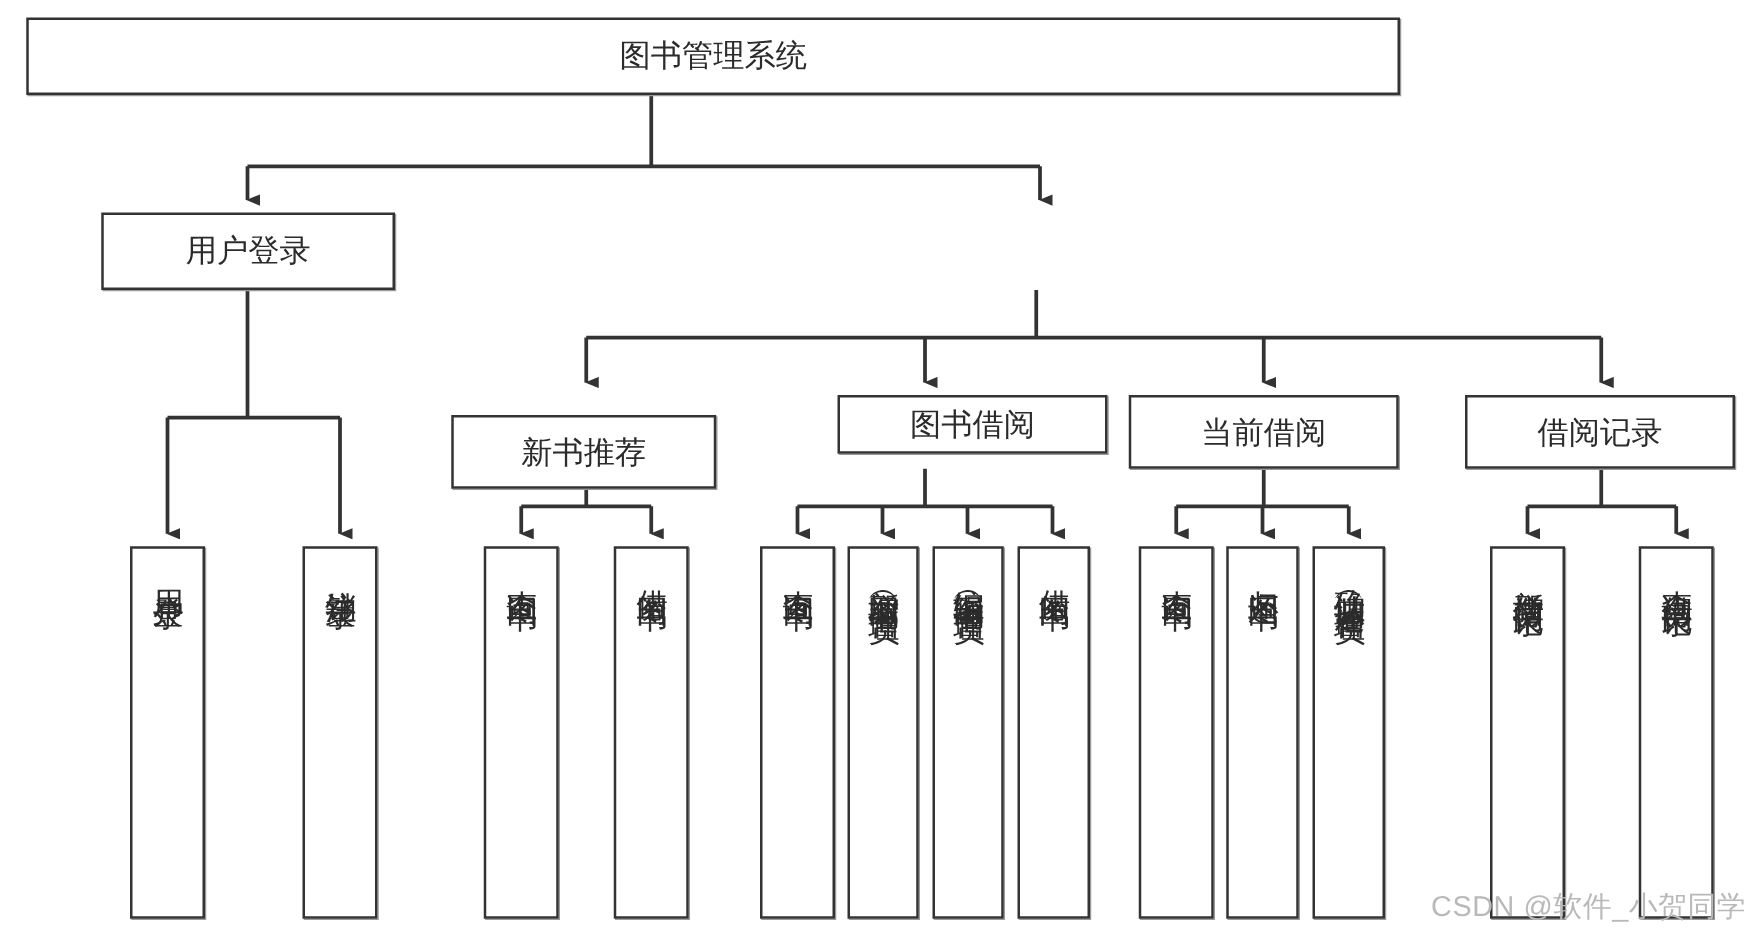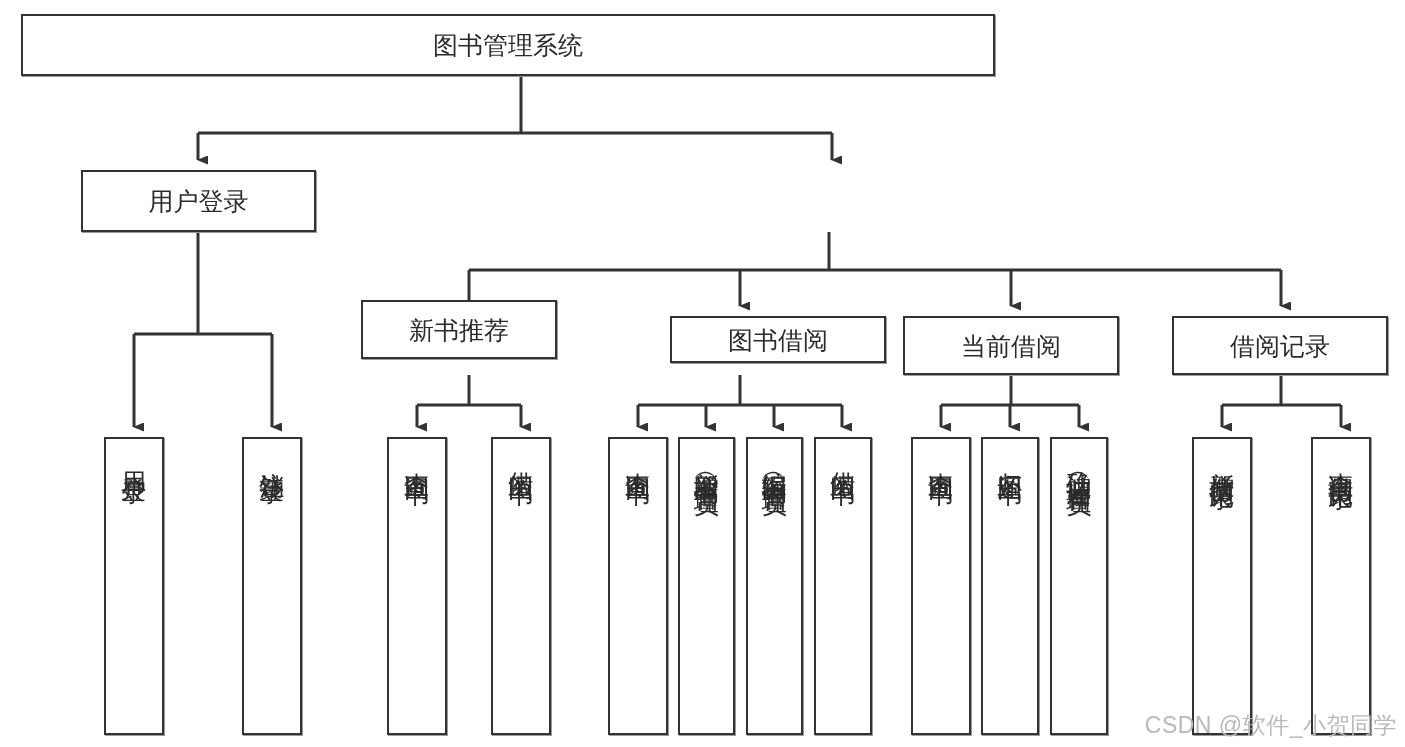--- a/index.html
+++ b/index.html
@@ -131,30 +131,30 @@
     </g>
 
     <g stroke="#333333" stroke-width="3" fill="none">
       <path d="M1281,375 L1281,405"></path>
       <path d="M1222,405 L1341,405"></path>
       <path d="M1222,405 L1222,427" marker-end="url(#arrowhead)"></path>
       <path d="M1341,405 L1341,427" marker-end="url(#arrowhead)"></path>
     </g>
   </svg>
 
-  <div class="node horizontal" style="left:21px; top:14px; width:974px; height:62px;">
+  <div class="node horizontal" style="left:21px; top:14px; width:1099px; height:62px;">
     <span class="node-label">图书管理系统</span>
   </div>
 
   <div class="node horizontal" style="left:81px; top:170px; width:235px; height:62px;">
     <span class="node-label">用户登录</span>
   </div>
 
 
-  <div class="node horizontal" style="left:361px; top:300px; width:196px; height:59px;">
+  <div class="node horizontal" style="left:361px; top:332px; width:212px; height:59px;">
     <span class="node-label">新书推荐</span>
   </div>
 
   <div class="node horizontal" style="left:670px; top:316px; width:216px; height:47px;">
     <span class="node-label">图书借阅</span>
   </div>
 
   <div class="node horizontal" style="left:1172px; top:316px; width:216px; height:59px;">
     <span class="node-label">借阅记录</span>
   </div>

